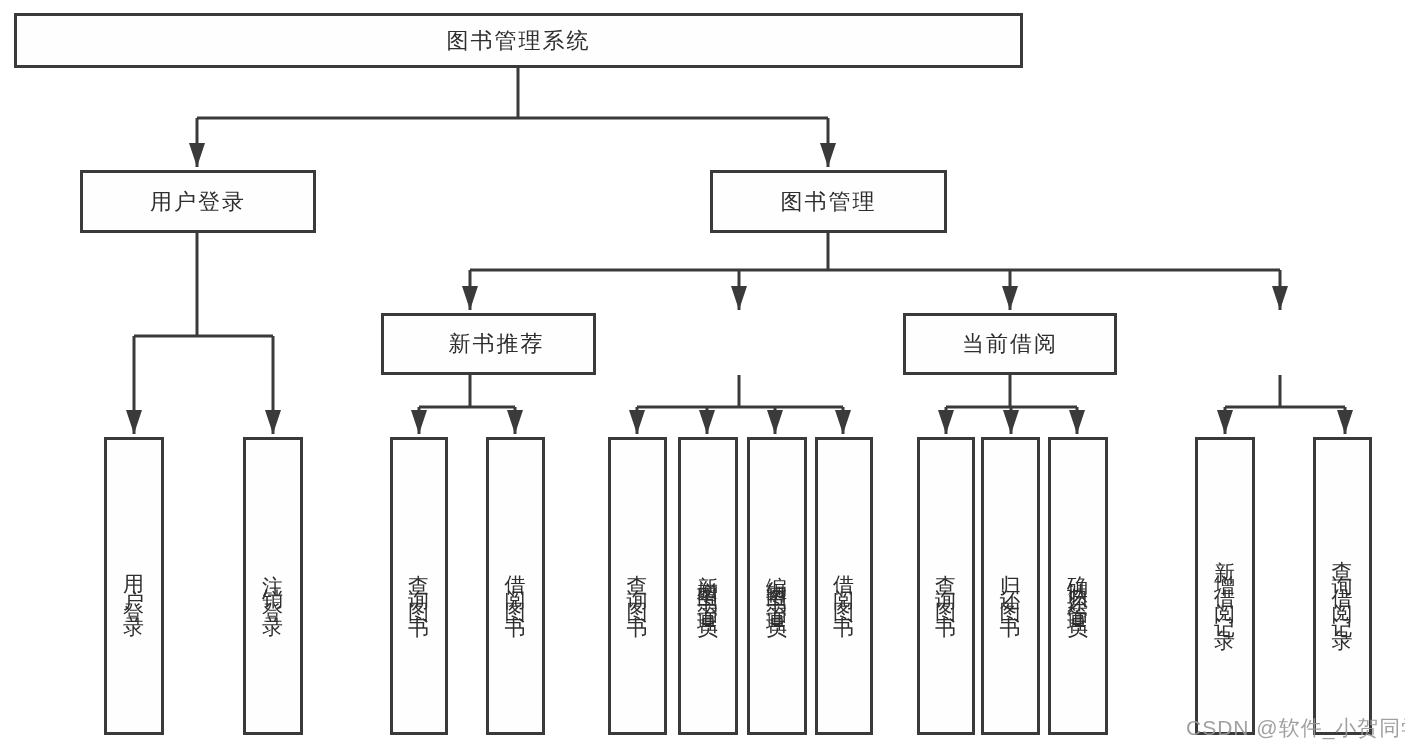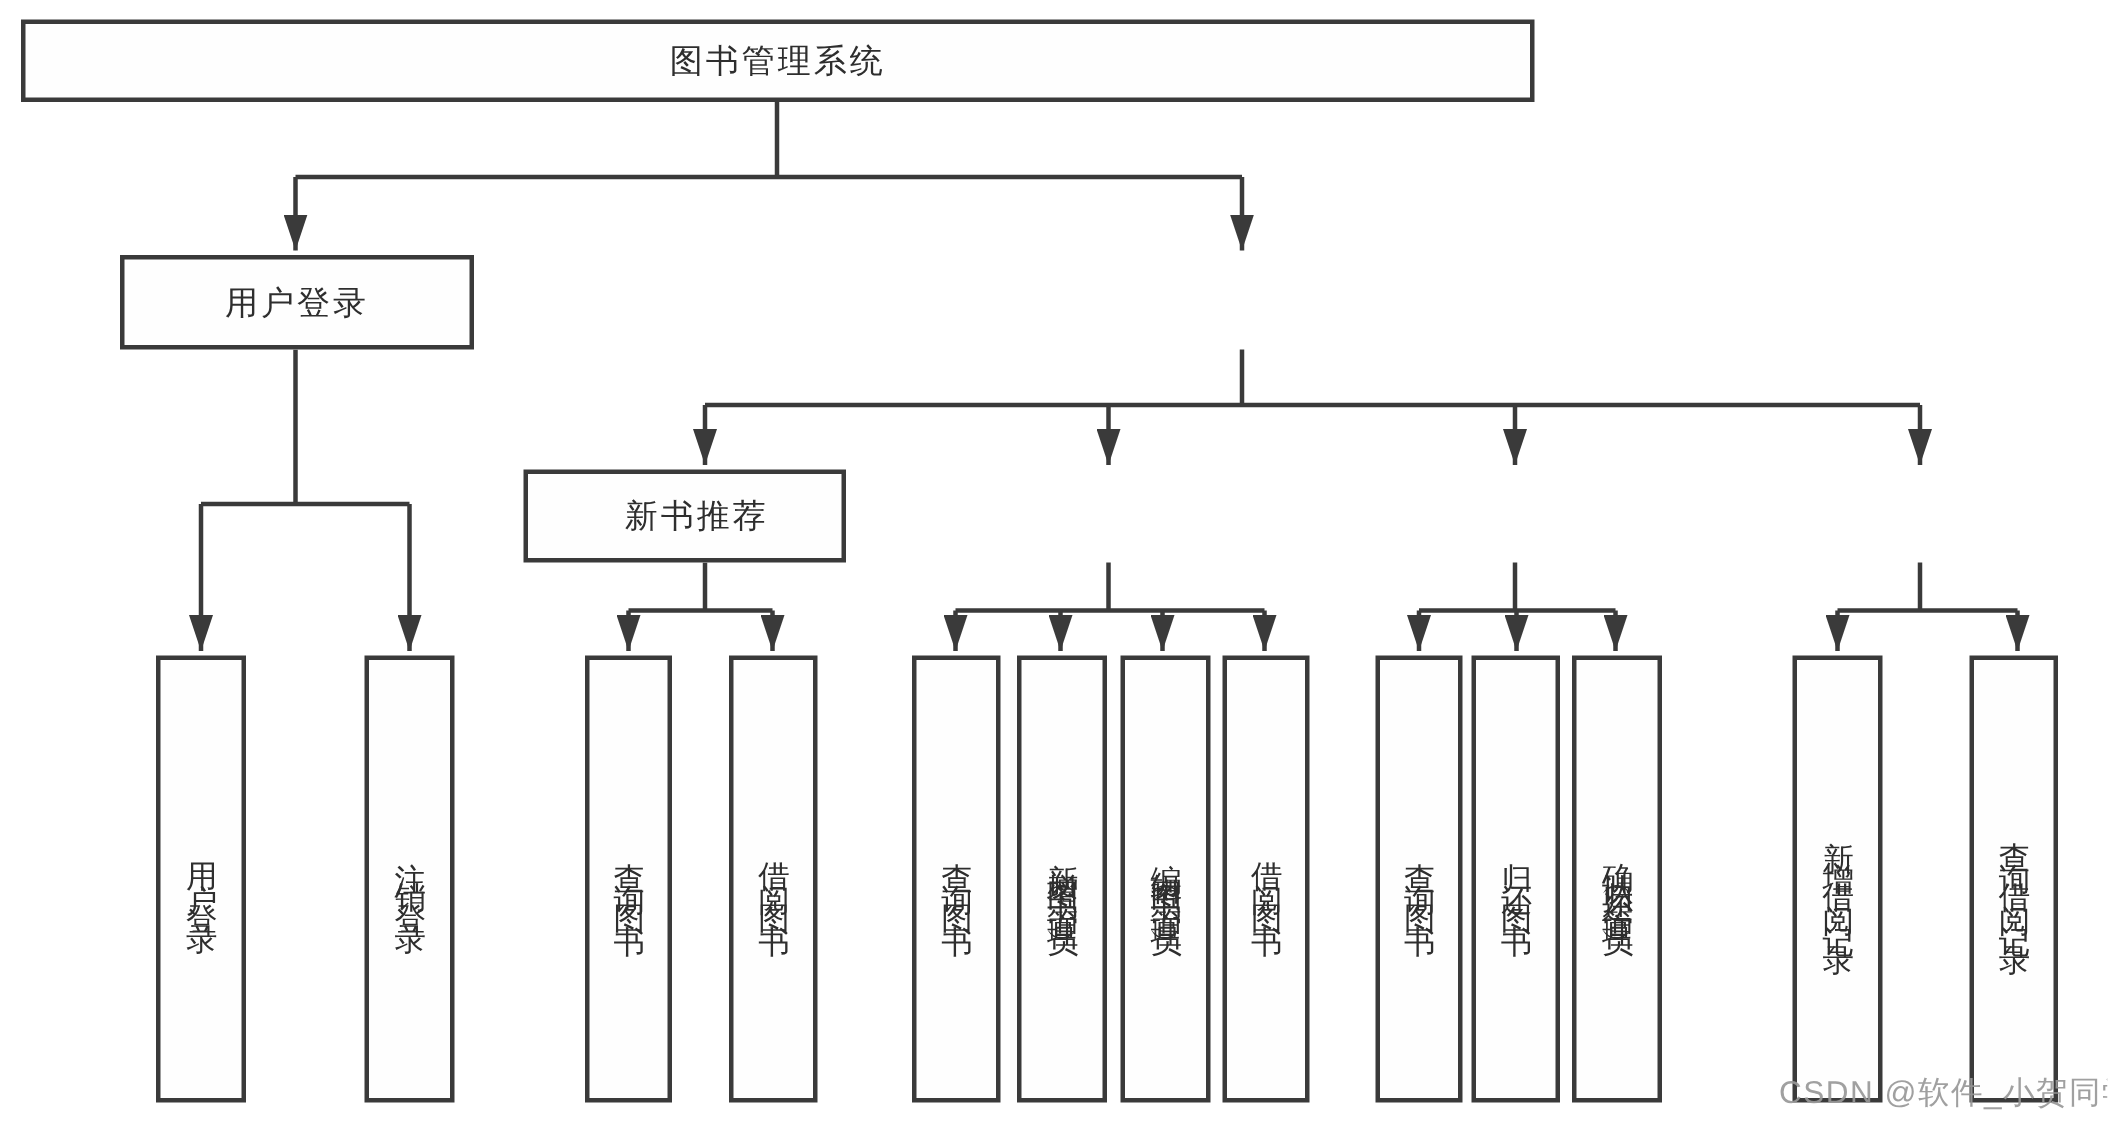--- a/index.html
+++ b/index.html
@@ -110,22 +110,24 @@
       <path d="M1280 375 V407"></path>
       <path d="M1225 407 H1345"></path>
       <path d="M1225 407 V434" marker-end="url(#arrow)"></path>
       <path d="M1345 407 V434" marker-end="url(#arrow)"></path>
     </g>
   </svg>
 
   <div class="node hbox" style="left:14px; top:13px; width:1009px; height:55px;">图书管理系统</div>
 
   <div class="node hbox" style="left:80px; top:170px; width:236px; height:63px;">用户登录</div>
+  <div class="node hbox" style="left:710px; top:170px; width:237px; height:63px;">图书管理</div>
 
-  <div class="node hbox" style="left:349px; top:313px; width:215px; height:62px;padding-left:16px;">新书推荐</div>
+  <div class="node hbox" style="left:381px; top:313px; width:215px; height:62px;padding-left:16px;">新书推荐</div>
+  <div class="node hbox" style="left:903px; top:313px; width:214px; height:62px;">当前借阅</div>
 
   <div class="node vbox" style="left:104px; top:437px; width:60px; height:298px;">用户登录</div>
   <div class="node vbox" style="left:243px; top:437px; width:60px; height:298px;">注销登录</div>
 
   <div class="node vbox" style="left:390px; top:437px; width:58px; height:298px;">查询图书</div>
   <div class="node vbox" style="left:486px; top:437px; width:59px; height:298px;">借阅图书</div>
 
   <div class="node vbox" style="left:608px; top:437px; width:59px; height:298px;">查询图书</div>
   <div class="node vbox tight" style="left:678px; top:437px; width:60px; height:298px;">新增图书（管理员）</div>
   <div class="node vbox tight" style="left:747px; top:437px; width:60px; height:298px;">编辑图书（管理员）</div>

